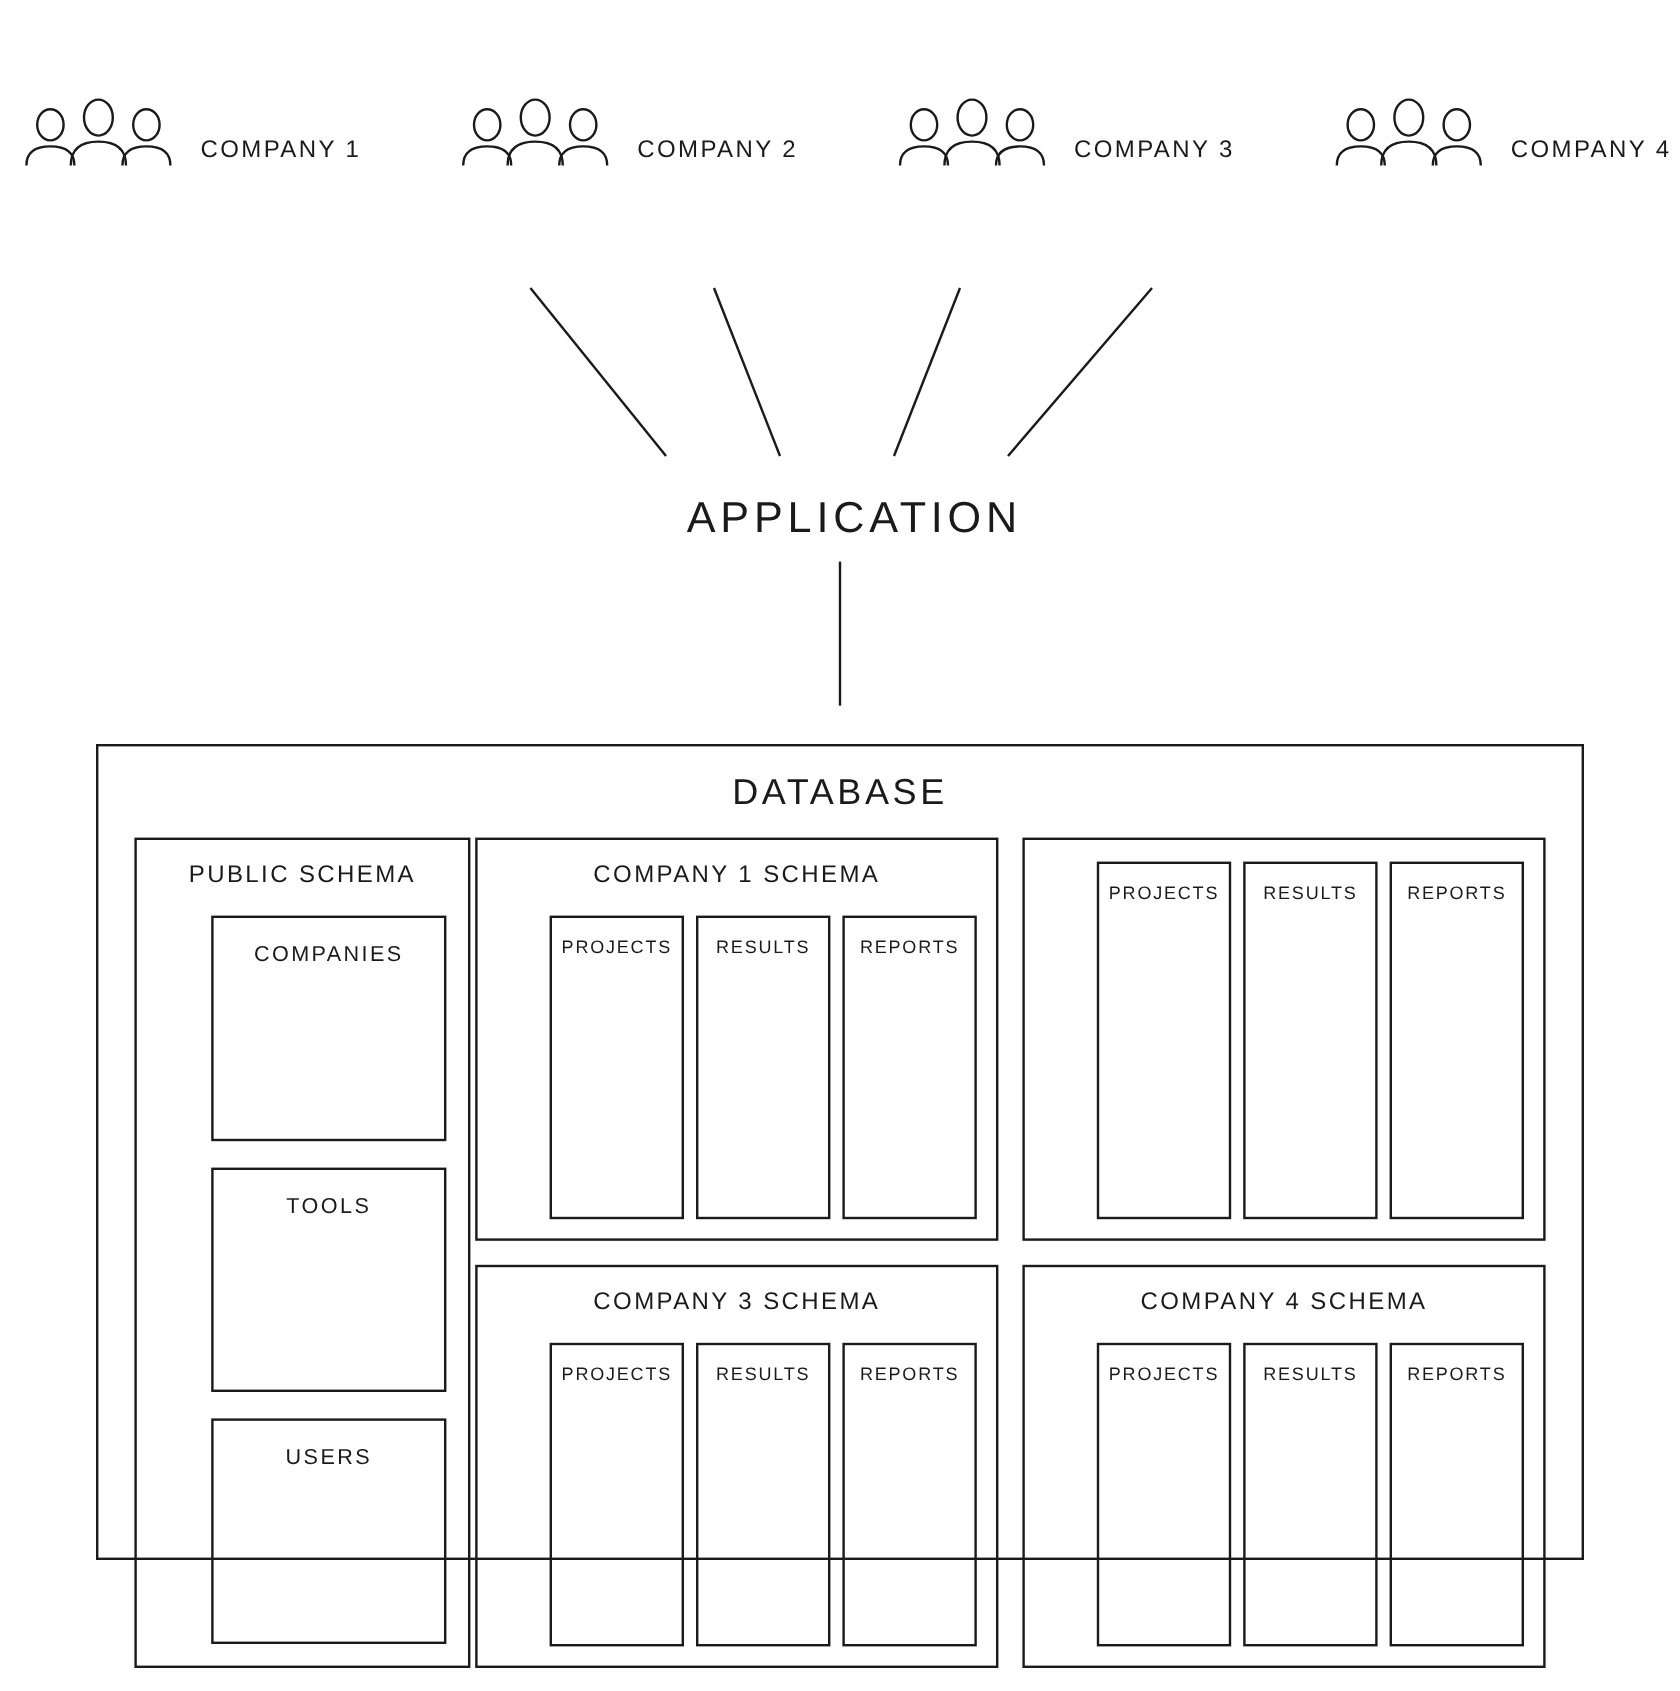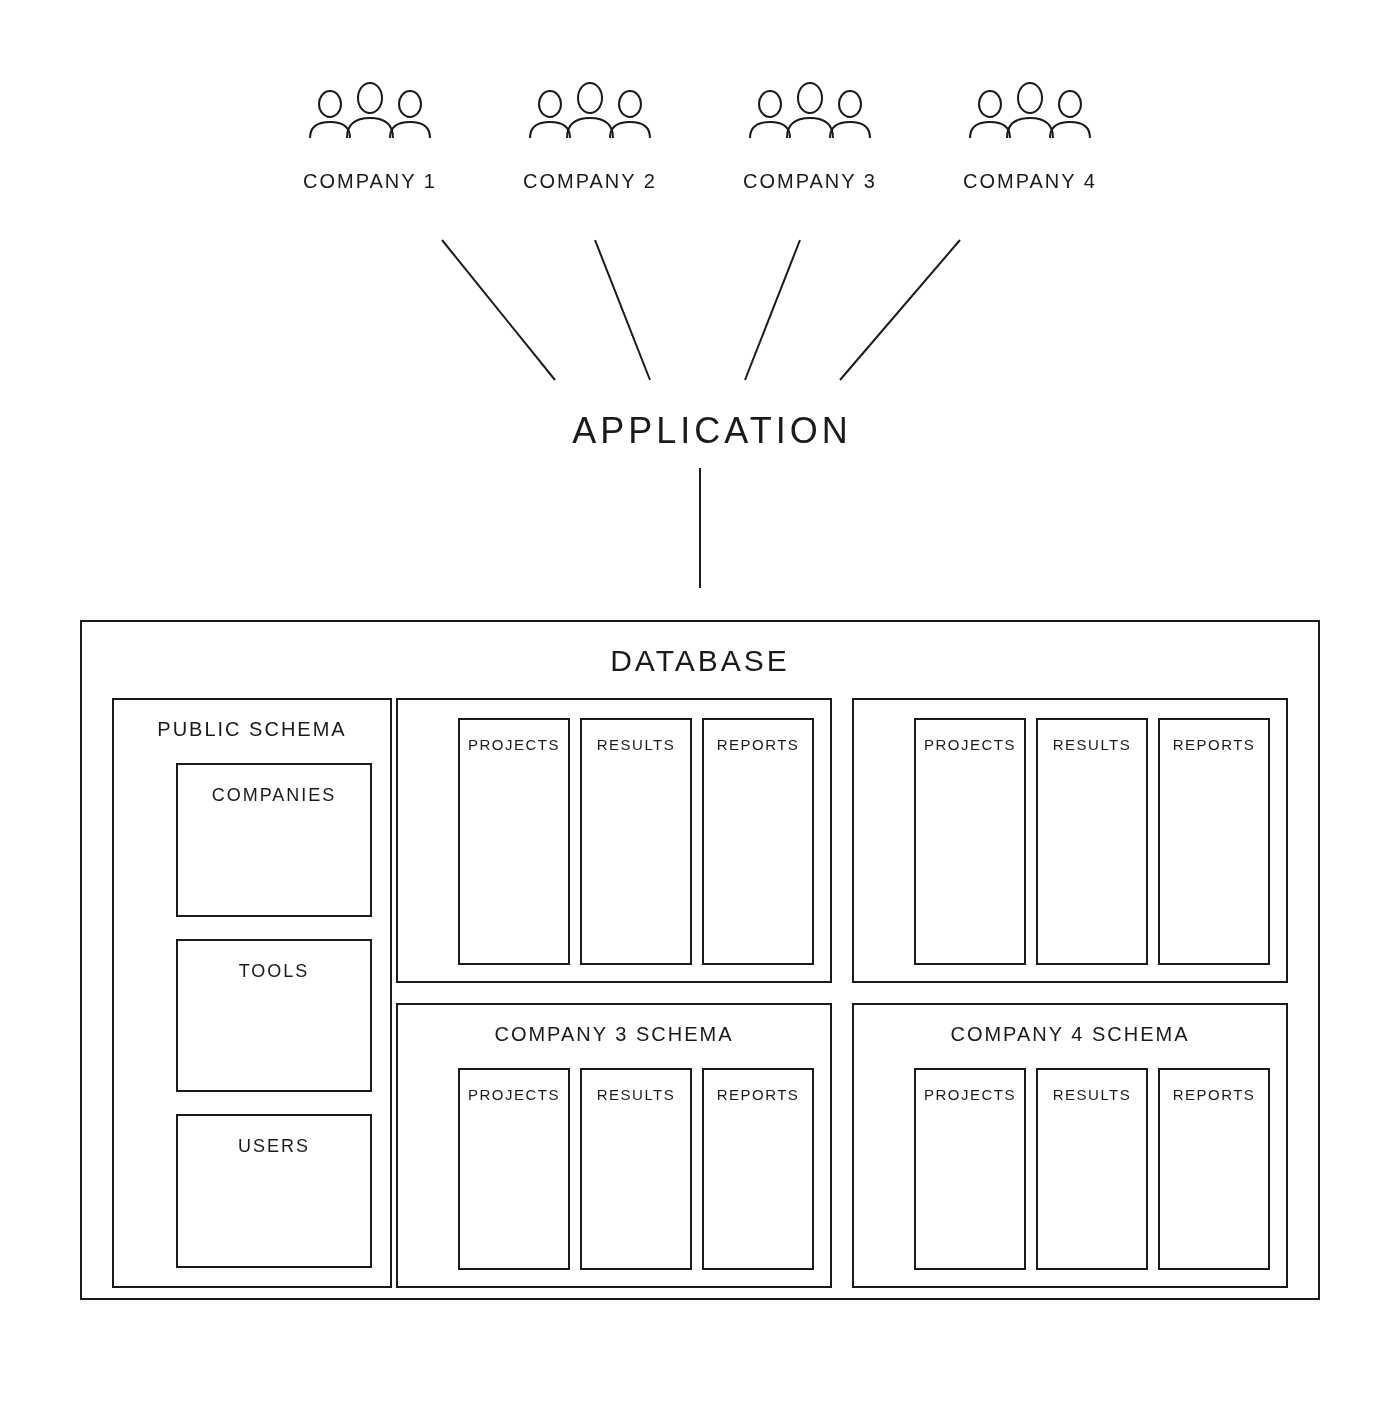--- a/index.html
+++ b/index.html
@@ -15,22 +15,22 @@
     position: absolute;
     top: 80px;
     left: 0;
     width: 100%;
     display: flex;
     justify-content: center;
     gap: 70px;
   }
   .company {
     display: flex;
-    flex-direction: column;
     align-items: center;
+    gap: 10px;
   }
   .people-svg { width: 150px; height: 70px; }
   .company-label {
     margin-top: 20px;
     font-size: 20px;
     letter-spacing: 2px;
     font-weight: 400;
   }
   .connectors {
     position: absolute;
@@ -71,21 +71,21 @@
   .database-title {
     text-align: center;
     font-size: 30px;
     letter-spacing: 3px;
     font-weight: 400;
     margin-bottom: 20px;
   }
   .schema-grid {
     display: flex;
     gap: 4px;
-    height: 590px;
+    height: 692px;
     border-radius: 28px;
   }
   .public-schema {
     width: 280px;
     border: 2px solid #1a1a1a;
     padding: 18px 18px 18px 18px;
     display: flex;
     flex-direction: column;
   }
   .schema-title {
@@ -221,20 +221,21 @@
       <div class="schema-title">PUBLIC SCHEMA</div>
       <div class="public-tables">
         <div class="public-table">COMPANIES</div>
         <div class="public-table">TOOLS</div>
         <div class="public-table">USERS</div>
       </div>
     </div>
 
     <div class="company-schemas">
       <div class="company-schema">
+        <div class="schema-title">COMPANY 1 SCHEMA</div>
         <div class="schema-tables">
           <div class="schema-table">PROJECTS</div>
           <div class="schema-table">RESULTS</div>
           <div class="schema-table">REPORTS</div>
         </div>
       </div>
       <div class="company-schema">
         <div class="schema-tables">
           <div class="schema-table">PROJECTS</div>
           <div class="schema-table">RESULTS</div>

